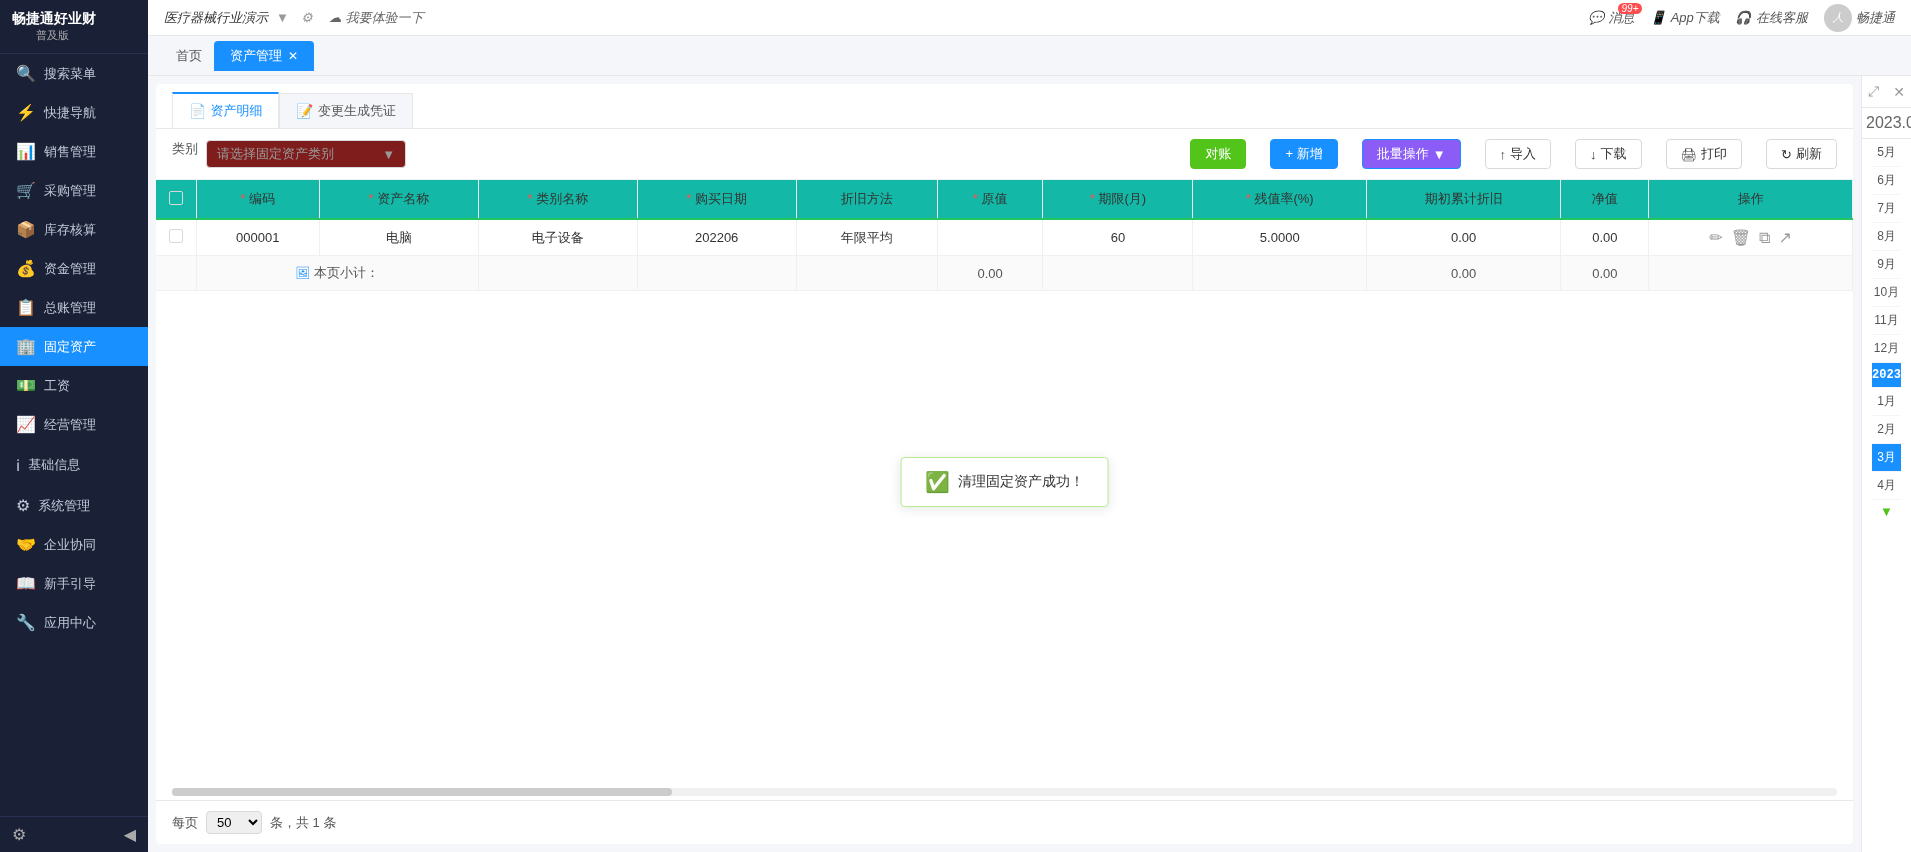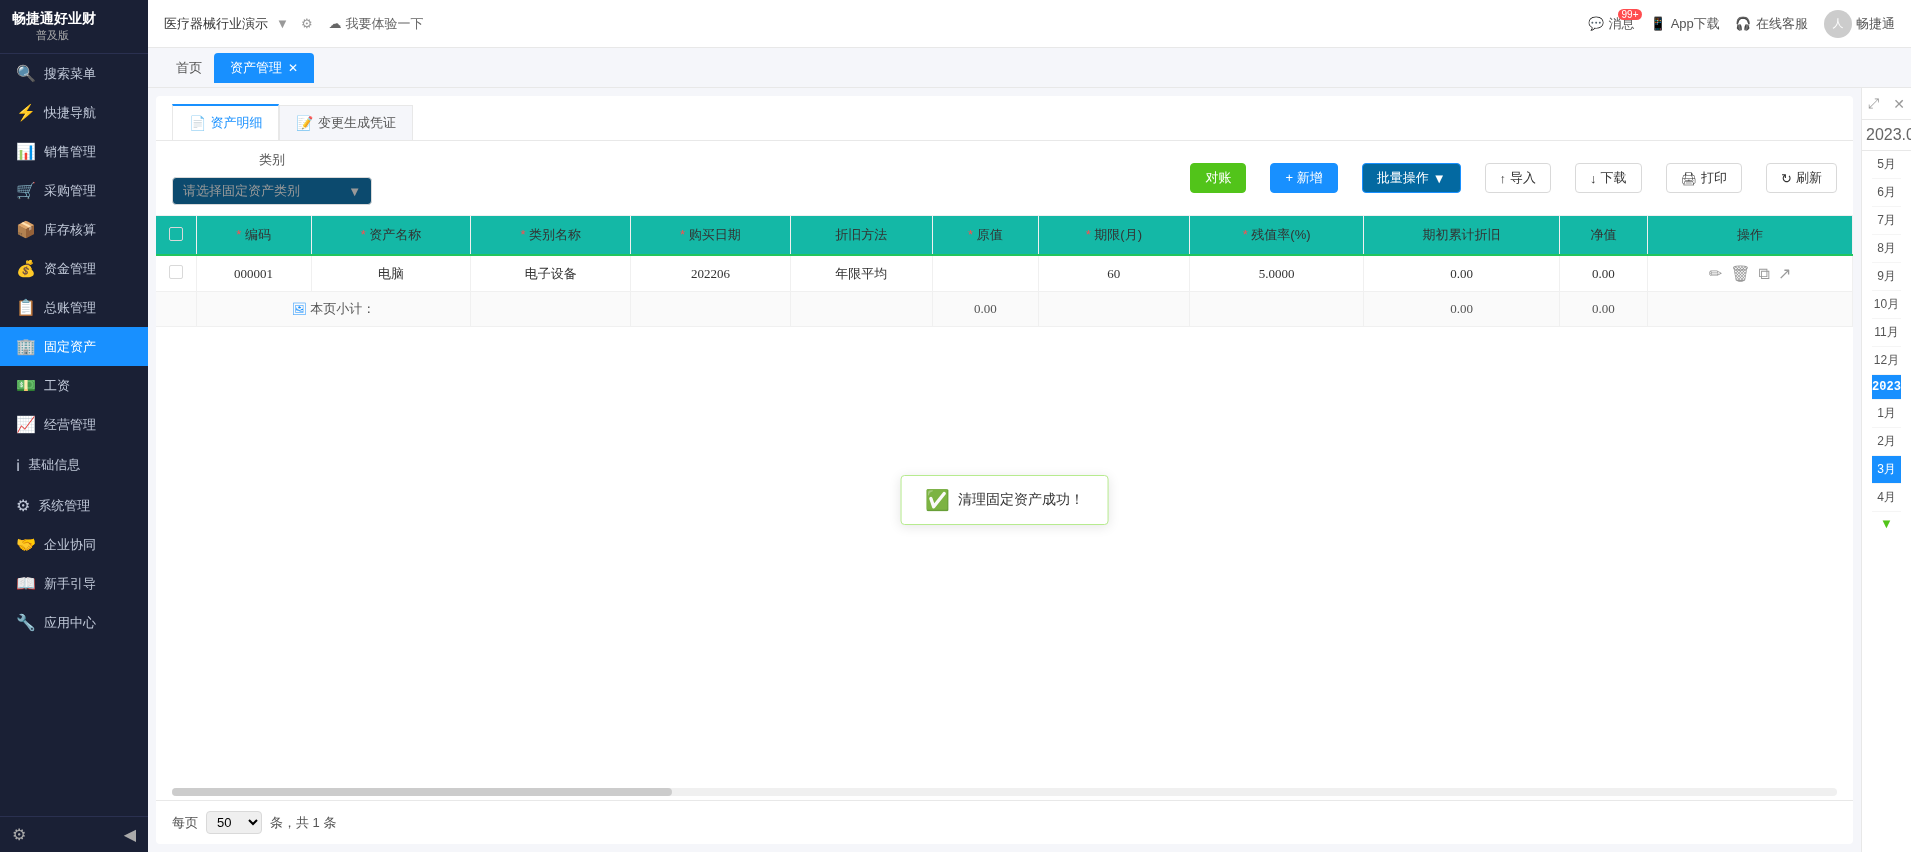--- a/index.html
+++ b/index.html
@@ -60,27 +60,28 @@
     .main-area {
       flex: 1;
       display: flex;
       flex-direction: column;
       overflow: hidden;
     }
 
     
     .top-header {
       background: #fff;
-      height: 48px;
+      height: 36px;
       display: flex;
       align-items: center;
       padding: 0 16px;
       border-bottom: 1px solid #e8e8e8;
       gap: 8px;
       flex-shrink: 0;
+      font-style: italic;
     }
     .top-header .company-name {
       color: #333;
       font-size: 13px;
       font-weight: 500;
     }
     .top-header .company-arrow { color: #999; }
     .top-header .settings-icon { color: #999; margin-left: 4px; }
     .top-header .experience-btn {
       display: flex;
@@ -247,45 +248,44 @@
       background: #1890ff;
       color: #fff;
       border-color: #1890ff;
     }
     .btn-green {
       background: #52c41a;
       color: #fff;
       border-color: #52c41a;
     }
     .btn-batch {
-      background: #0369a1;
+      background: #8b5cf6;
       color: #fff;
       border-color: #1890ff;
       display: flex;
       align-items: center;
       gap: 4px;
     }
 
     
     .filter-row {
       display: flex;
-      align-items: center;
+      align-items: flex-start;
       padding: 8px 16px;
       gap: 8px;
       border-bottom: 1px solid #f0f0f0;
-      flex-direction: column;
     }
     .filter-label { color: #555; font-size: 13px; }
     .filter-select {
       display: flex;
       align-items: center;
       border: 1px solid #d9d9d9;
       border-radius: 4px;
       padding: 4px 10px;
-      background: #0c4a6e;
+      background: #7f1d1d;
       gap: 4px;
       cursor: pointer;
       font-size: 13px;
       color: #999;
       min-width: 200px;
     }
     .filter-select .arrow { margin-left: auto; color: #999; }
 
     
     .table-container {
@@ -315,21 +315,20 @@
       color: #ff4d4f;
     }
     tbody tr {
       border-bottom: 1px solid #f0f0f0;
     }
     tbody td {
       padding: 8px;
       text-align: center;
       color: #333;
       border-right: 1px solid #f0f0f0;
-      font-family: Liberation Serif, serif;
     }
     .checkbox-cell { width: 40px; }
     .checkbox {
       width: 14px;
       height: 14px;
       border: 1px solid #d9d9d9;
       border-radius: 2px;
       cursor: pointer;
       display: inline-block;
     }

